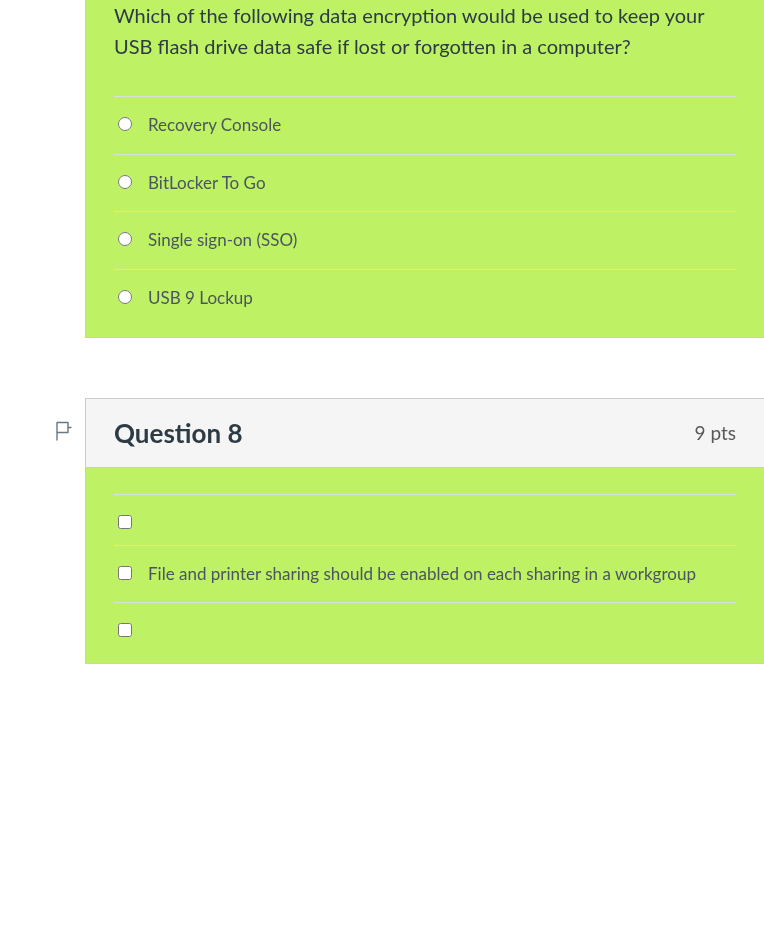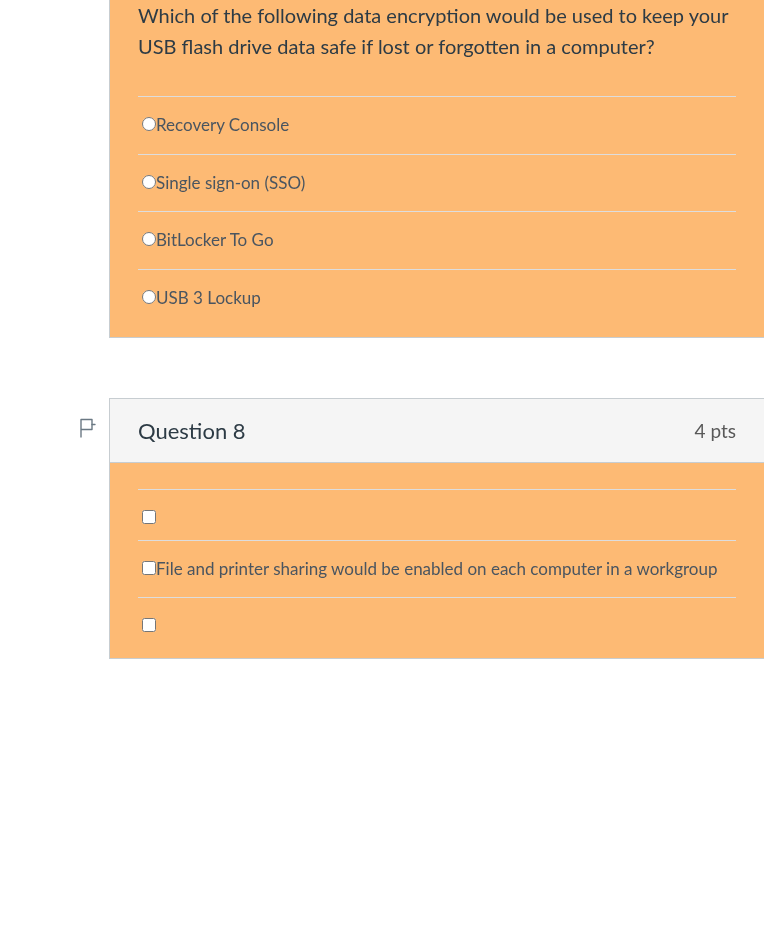--- a/index.html
+++ b/index.html
@@ -4,40 +4,40 @@
 <style>
   * { box-sizing: border-box; margin: 0; padding: 0; }
   body {
     font-family: "Lato", "Helvetica Neue", Helvetica, Arial, sans-serif;
     background: #fff;
     color: #2d3b45;
     width: 764px;
   }
   .question-card {
     border: 1px solid #c7cdd1;
-    margin-left: 109px;
+    margin-left: 85px;
     margin-bottom: 60px;
-    background: #fdba74;
+    background: #bef264;
     border-right: none;
   }
   .question-card.first {
     border-top: none;
   }
   .question-header {
     display: flex;
     justify-content: space-between;
     align-items: center;
     padding: 18px 28px;
     background: #f5f5f5;
     border-bottom: 1px solid #c7cdd1;
     position: relative;
   }
   .question-header h2 {
-    font-size: 22px;
-    font-weight: 400;
+    font-size: 26px;
+    font-weight: 700;
     color: #2d3b45;
   }
   .pts {
     font-size: 19px;
     color: #595959;
   }
   .flag-icon {
     position: absolute;
     left: -32px;
     top: 50%;
@@ -56,20 +56,21 @@
     color: #2d3b45;
     margin-bottom: 34px;
     font-weight: 400;
   }
   .answers {
     border-top: 1px solid #ddd;
   }
   .answer-row {
     display: flex;
     align-items: flex-start;
+    gap: 16px;
     padding: 16px 4px;
     border-bottom: 1px solid #ddd;
   }
   .answer-row:last-child {
     border-bottom: none;
   }
   .answer-row input[type="radio"],
   .answer-row input[type="checkbox"] {
     width: 14px;
     height: 14px;
@@ -88,52 +89,52 @@
 <div class="question-card first">
   <div class="question-body">
     <p class="question-text">Which of the following data encryption would be used to keep your USB flash drive data safe if lost or forgotten in a computer?</p>
     <div class="answers">
       <label class="answer-row">
         <input type="radio" name="q7" style="">
         <span class="answer-label">Recovery Console</span>
       </label>
       <label class="answer-row">
         <input type="radio" name="q7" style="">
+        <span class="answer-label">BitLocker To Go</span>
+      </label>
+      <label class="answer-row">
+        <input type="radio" name="q7" style="">
         <span class="answer-label">Single sign-on (SSO)</span>
       </label>
       <label class="answer-row">
         <input type="radio" name="q7" style="">
-        <span class="answer-label">BitLocker To Go</span>
-      </label>
-      <label class="answer-row">
-        <input type="radio" name="q7" style="">
-        <span class="answer-label">USB 3 Lockup</span>
+        <span class="answer-label">USB 9 Lockup</span>
       </label>
     </div>
   </div>
 </div>
 
 <div class="question-card">
   <div class="question-header">
     <span class="flag-icon">
       <svg width="18" height="22" viewBox="0 0 18 22" fill="none" stroke="currentColor" stroke-width="1.4">
         <path d="M3 2 L14 2 L14 12 L3 12 Z M3 2 L3 20" stroke-linejoin="round"></path>
         <path d="M14 7 L17 7" stroke-linecap="round"></path>
       </svg>
     </span>
     <h2>Question 8</h2>
-    <span class="pts">4 pts</span>
+    <span class="pts">9 pts</span>
   </div>
   <div class="question-body">
     <div class="answers">
       <label class="answer-row">
         <input type="checkbox" name="q8" style="">
       </label>
       <label class="answer-row">
         <input type="checkbox" name="q8" style="">
-        <span class="answer-label">File and printer sharing would be enabled on each computer in a workgroup</span>
+        <span class="answer-label">File and printer sharing should be enabled on each sharing in a workgroup</span>
       </label>
       <label class="answer-row">
         <input type="checkbox" name="q8" style="">
       </label>
     </div>
   </div>
 </div>
 
 </body></html>

